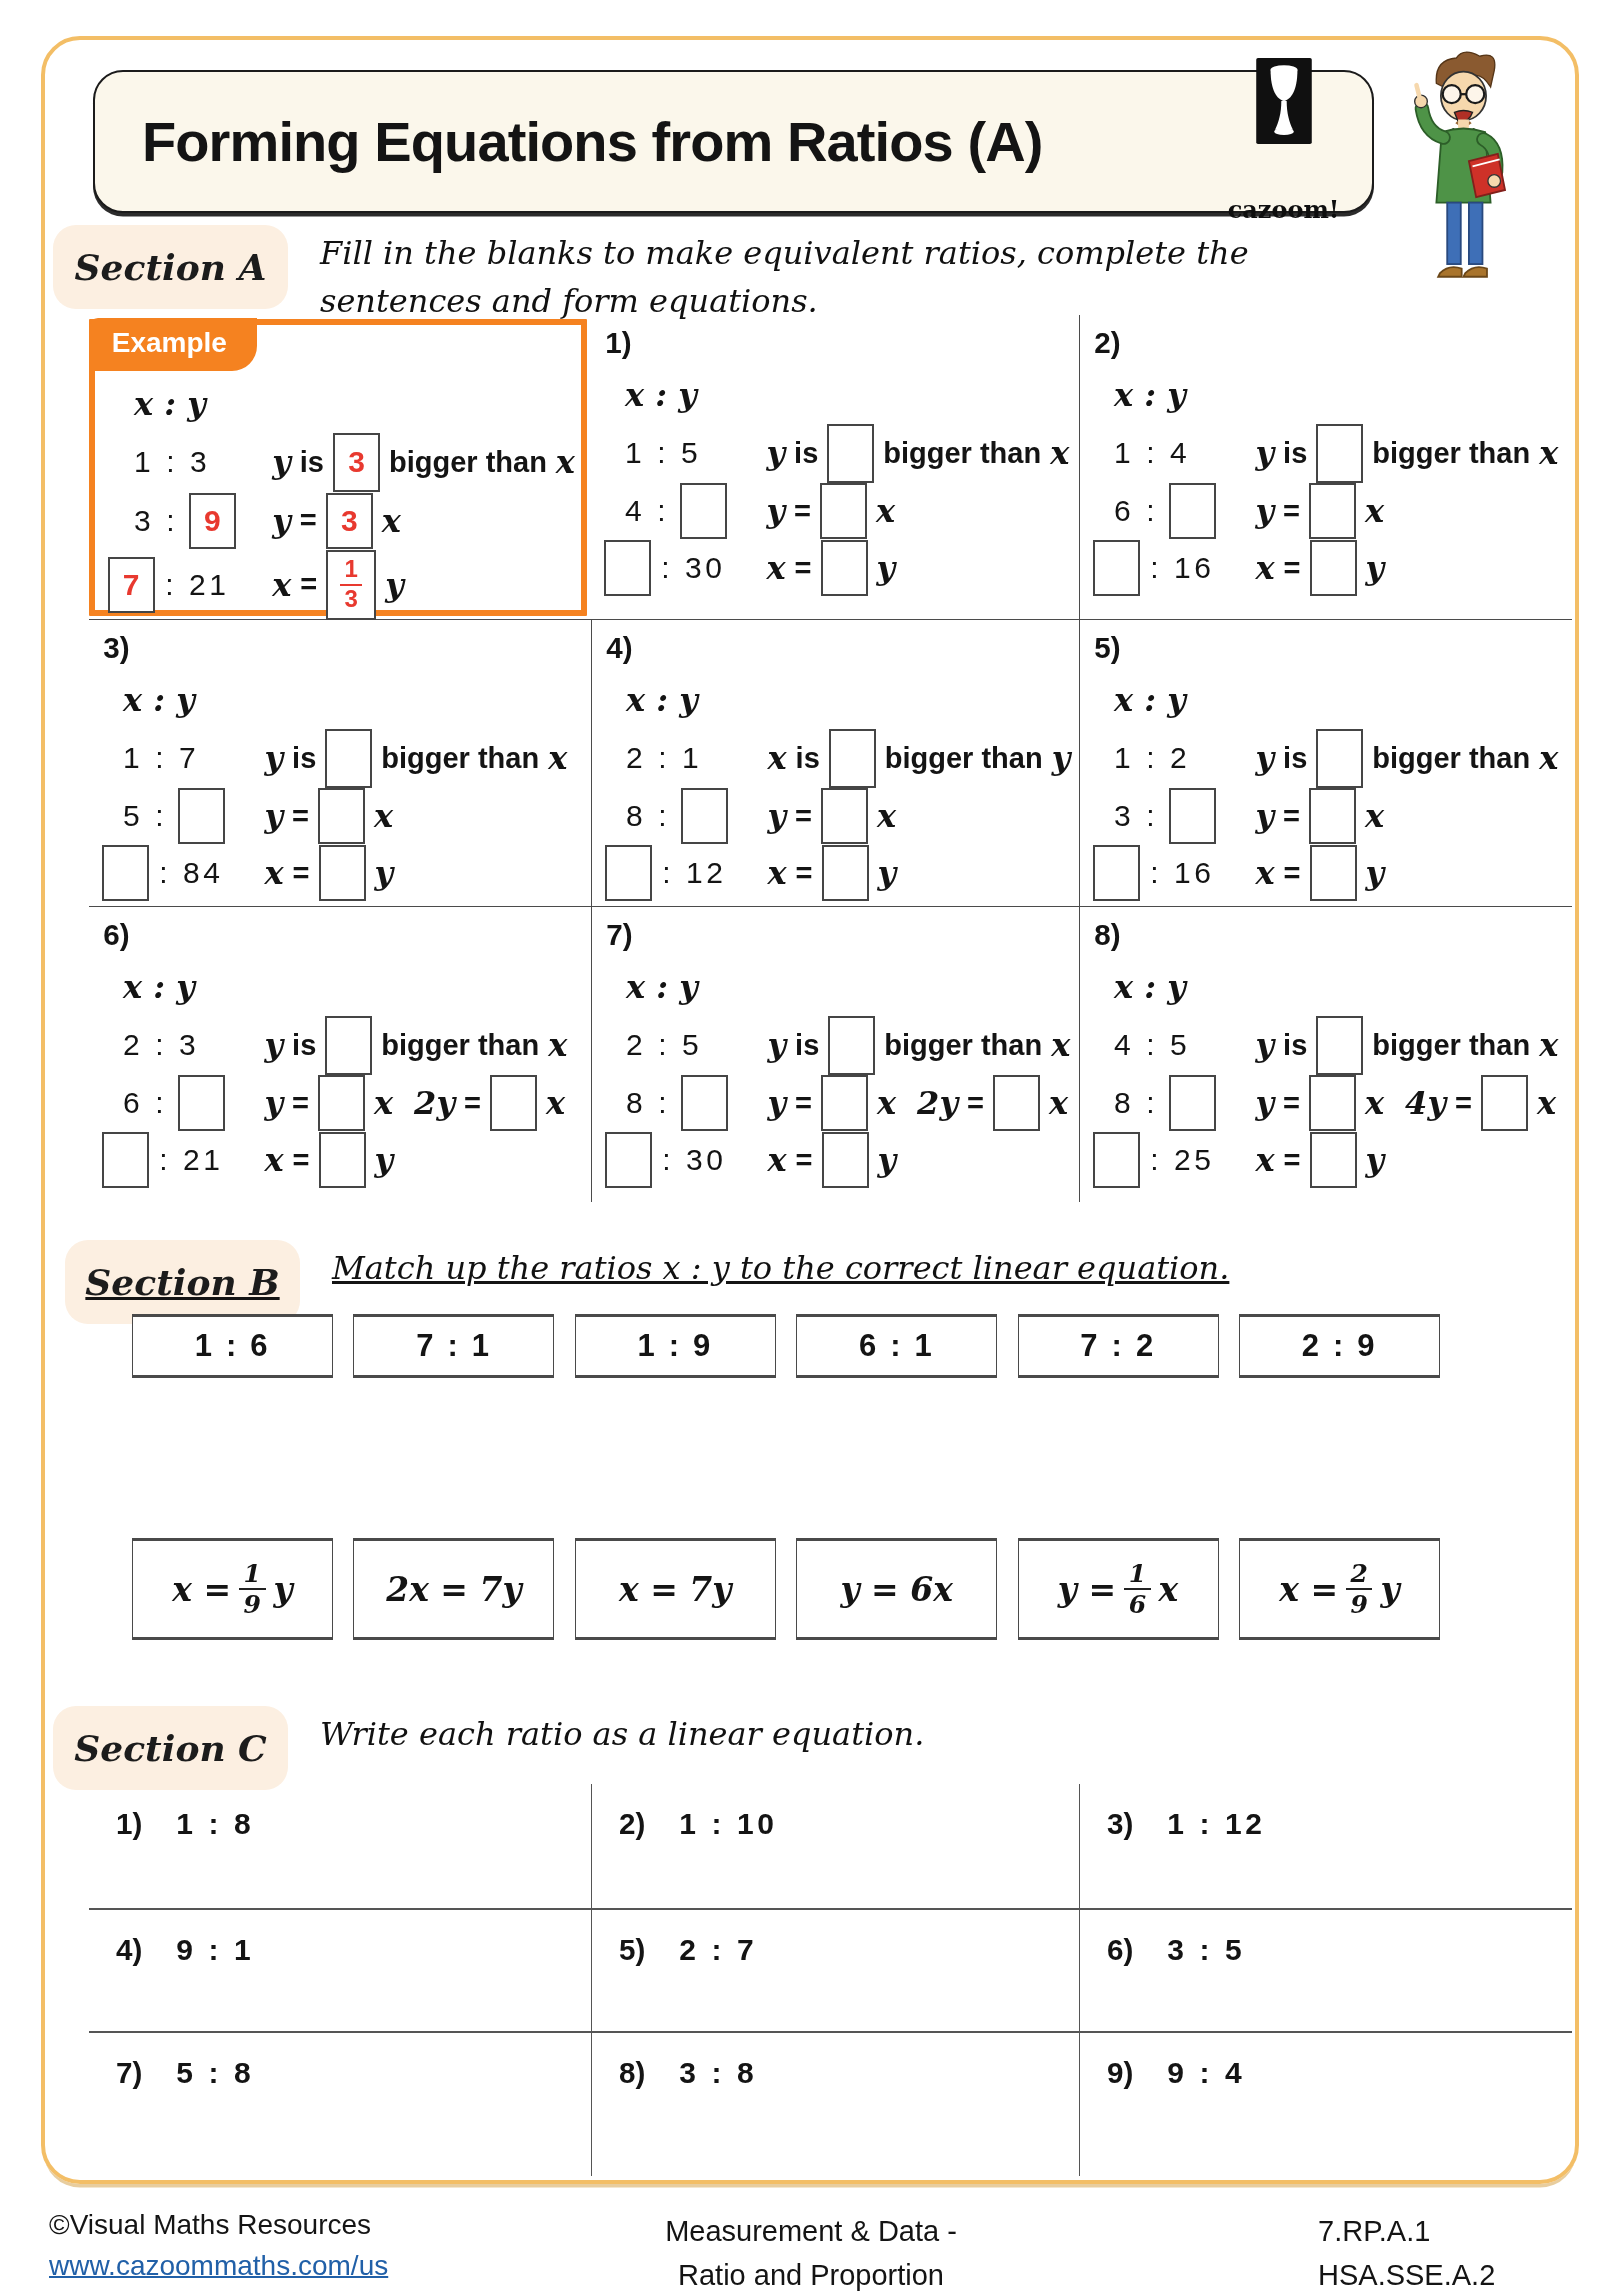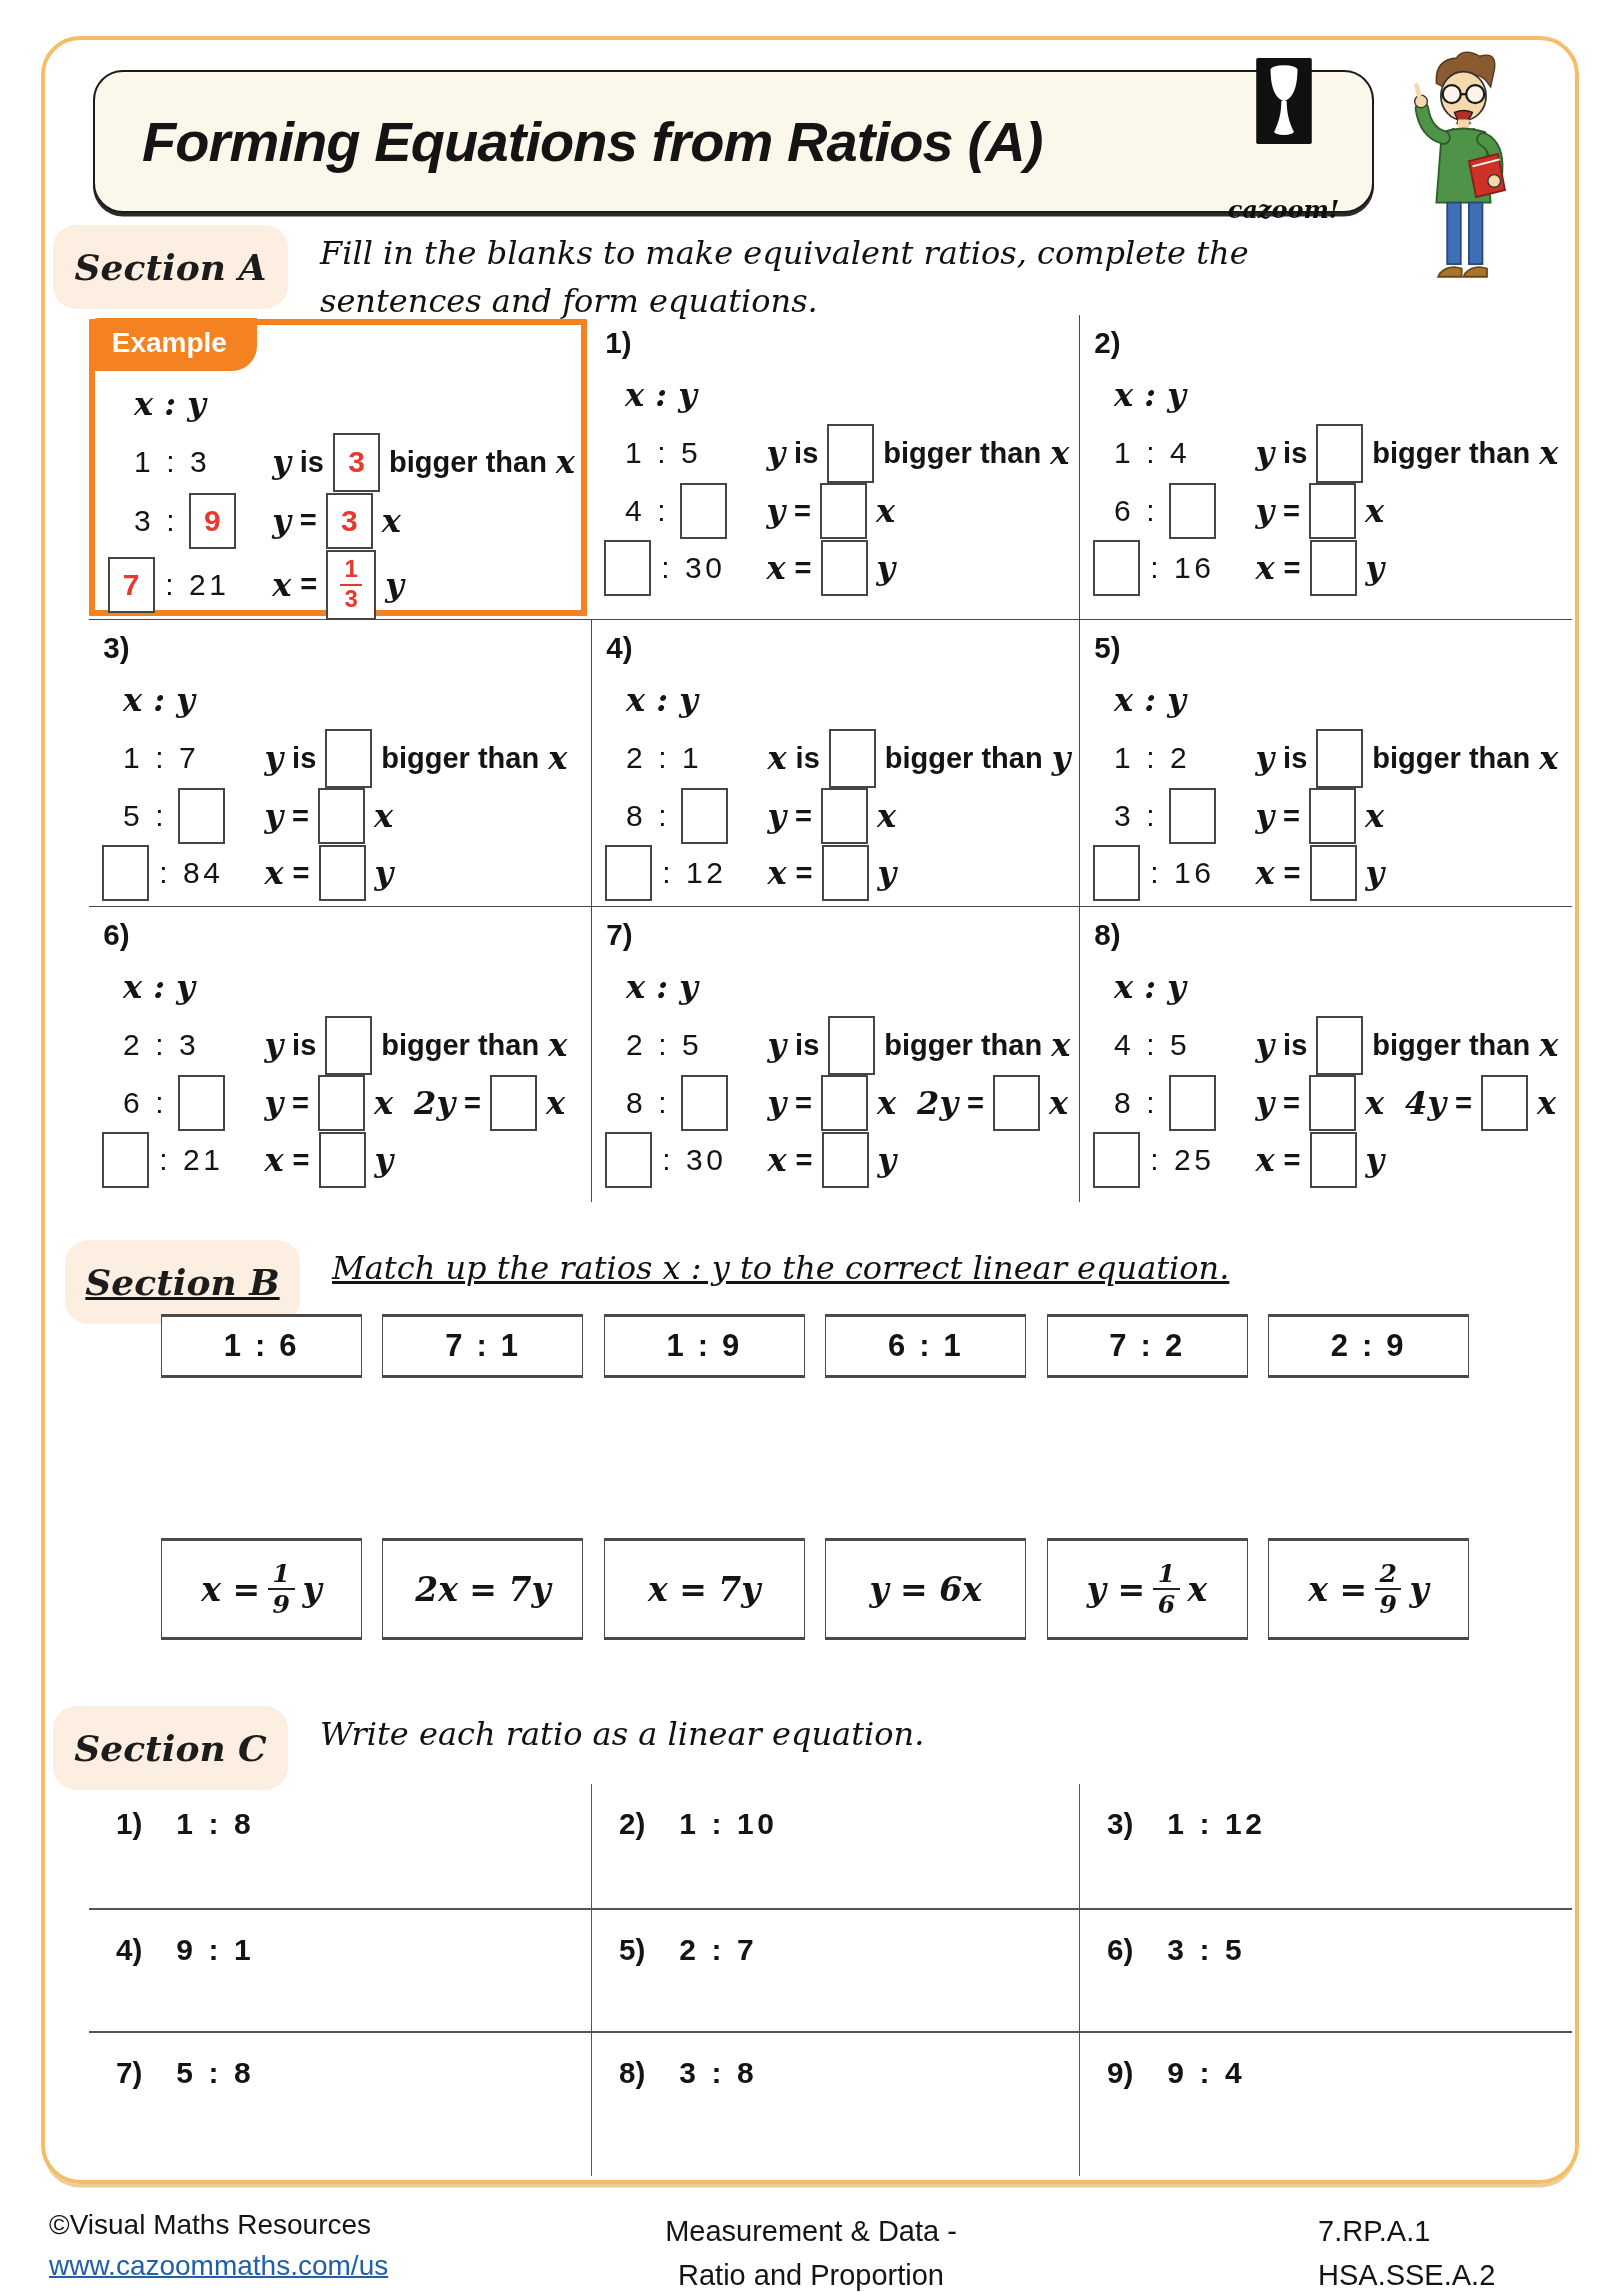--- a/index.html
+++ b/index.html
@@ -4,21 +4,21 @@
 <style>
   html,body{margin:0;padding:0;background:#fff;}
   .sheet{position:relative;width:1622px;height:2293px;background:#fff;overflow:hidden;
          font-family:"Liberation Sans",sans-serif;color:#141414;}
   .frame{position:absolute;left:41px;top:36px;width:1530px;height:2140px;
          border:4.5px solid #F3BE66;border-radius:39px;box-shadow:0 6.3px 0 -2.7px rgba(209,156,61,.5);}
 
   
   .title-box{position:absolute;left:48px;top:29.6px;width:1281px;height:143px;background:#FBF7EB;
              border:2.7px solid #1b1b1b;border-radius:30px;box-shadow:0 3.6px 0 #2c2c2c;
-             display:flex;align-items:center;box-sizing:border-box;font-style:italic;}
+             display:flex;align-items:center;box-sizing:border-box;}
   .title{flex:1;font-size:56px;font-weight:700;letter-spacing:-0.9px;padding-left:47px;color:#141414;}
   .logo{width:134px;flex-shrink:0;text-align:center;margin-right:21.5px;}
   .logo-text{font-family:"DejaVu Serif",serif;font-weight:700;font-size:24px;color:#0e0e0e;margin-top:48px;}
   .teacher{position:absolute;left:1363px;top:9px;width:120px;height:244px;}
 
   
   .section-head{position:absolute;display:flex;align-items:flex-start;}
   .section-pill{background:#FCEFE1;border-radius:23px;min-width:235px;height:84px;
                 display:flex;align-items:center;justify-content:center;
                 font-family:"DejaVu Serif",serif;font-style:italic;font-weight:700;
@@ -62,21 +62,21 @@
   .eright{display:flex;align-items:center;column-gap:9px;padding-left:7.2px;}
 
   .frac{display:inline-flex;flex-direction:column;align-items:center;font-weight:700;
         font-size:24px;line-height:1.1;font-family:"Liberation Sans",sans-serif;}
   .frac .fnum{border-bottom:2.7px solid #222;padding:0 4.5px 0.9px;}
   .frac .fden{padding-top:0.9px;}
   .frac.red{color:#E8392F;}
   .frac.red .fnum{border-color:#E8392F;}
 
   
-  .cards-row{position:absolute;left:87px;width:1308px;display:flex;justify-content:space-between;margin-left:29px;}
+  .cards-row{position:absolute;left:87px;width:1308px;display:flex;justify-content:space-between;}
   .rcard{box-sizing:border-box;width:201px;height:64px;background:#fff;
          border:1.8px solid #4a4a4a;border-top-width:3.6px;border-bottom-width:3.6px;
          display:flex;align-items:center;justify-content:center;
          font-weight:700;font-size:31px;letter-spacing:2.7px;}
   .ecard{box-sizing:border-box;width:201px;height:102px;background:#fff;
          border:1.8px solid #4a4a4a;border-top-width:3.6px;border-bottom-width:3.6px;
          display:flex;align-items:center;justify-content:center;column-gap:8px;}
   .eqtxt{font-family:"DejaVu Serif",serif;font-style:italic;font-weight:700;font-size:33px;white-space:nowrap;}
   .ecard .frac{font-family:"DejaVu Serif",serif;font-style:italic;font-size:25px;}
 

